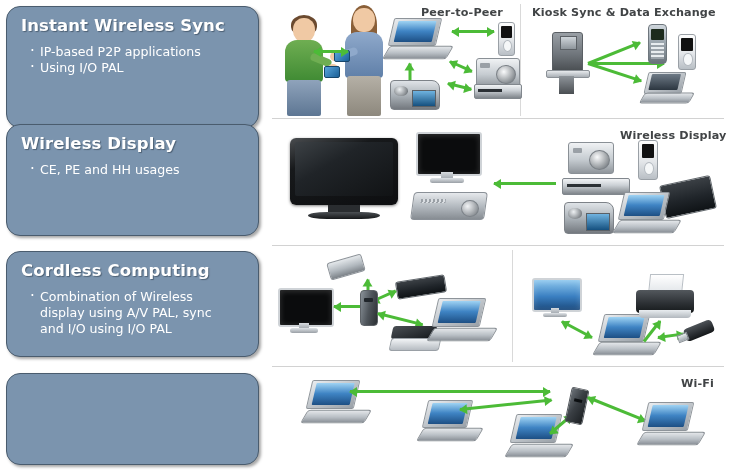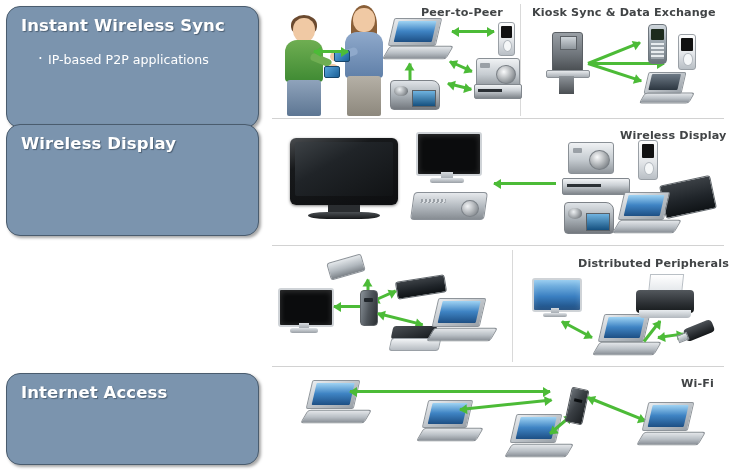--- a/index.html
+++ b/index.html
@@ -8,21 +8,21 @@
   .stage{position:relative;width:729px;height:472px;}
 
   
   .callout{position:absolute;left:6px;width:253px;
            background:#7b94ae;border:1.5px solid #4a5c6e;border-radius:14px;
            box-shadow:2px 2px 3px rgba(0,0,0,.35);
            box-sizing:border-box;padding:9px 10px 8px 12px;color:#ffffff;}
   .callout .title{font-size:16.5px;font-weight:bold;letter-spacing:.1px;
                   line-height:20px;margin:0 0 3px 2px;
                   text-shadow:1px 1px 1px rgba(40,55,70,.55);}
-  .blist{list-style:none;margin:16px;padding:0;}
+  .blist{list-style:none;margin:8px;padding:0;}
   .blist li{position:relative;font-size:12.6px;line-height:16.2px;
             padding-left:11px;margin:0 0 0 2px;white-space:pre-line;}
   .blist li:before{content:"\00B7";position:absolute;left:1px;top:-1px;
                    font-size:15px;line-height:16.2px;}
 
   #box1{top:6px;height:122px;}
   #box2{top:124px;height:112px;}
   #box3{top:251px;height:106px;}
   #box4{top:373px;height:92px;}
 
@@ -220,44 +220,52 @@
 </style>
 </head>
 <body>
 
 <div class="stage">
 
   <div class="callout" id="box1">
     <div class="title">Instant Wireless Sync</div>
     <ul class="blist">
       <li>IP-based P2P applications</li>
+      <li>Using I/O PAL</li>
     </ul>
   </div>
 
   <div class="callout" id="box2">
     <div class="title">Wireless Display</div>
     <ul class="blist">
+      <li>CE, PE and HH usages</li>
     </ul>
   </div>
 
+  <div class="callout" id="box3">
+    <div class="title">Cordless Computing</div>
+    <ul class="blist">
+      <li>Combination of Wireless
+display using A/V PAL, sync
+and I/O using I/O PAL</li>
+    </ul>
+  </div>
 
   <div class="callout" id="box4">
-    <div class="title">Internet Access</div>
   </div>
 
   <div class="hrule" style="left:272px;top:118px;width:452px;"></div>
   <div class="hrule" style="left:272px;top:245px;width:452px;"></div>
   <div class="hrule" style="left:272px;top:366px;width:452px;"></div>
   <div class="vrule" style="left:520px;top:4px;height:112px;"></div>
   <div class="vrule" style="left:512px;top:250px;height:112px;"></div>
 
   <div class="paneltitle" style="left:421px;top:6px;">Peer-to-Peer</div>
   <div class="paneltitle" style="left:532px;top:6px;">Kiosk Sync &amp; Data Exchange</div>
   <div class="paneltitle" style="left:620px;top:129px;">Wireless Display</div>
-  <div class="paneltitle" style="left:578px;top:257px;">Distributed Peripherals</div>
   <div class="paneltitle" style="left:681px;top:377px;">Wi-Fi</div>
 
   <div class="scene" style="left:272px;top:4px;width:248px;height:112px;">
 
     <div class="person" style="left:8px;top:14px;width:48px;height:98px;">
       <div class="hair"></div>
       <div class="head"></div>
       <div class="torso" style="background:linear-gradient(180deg,#6fae52,#3f8a33);"></div>
       <div class="legs" style="background:linear-gradient(180deg,#8fa3bb,#5d7693);"></div>
       <div class="arm" style="left:30px;top:38px;width:22px;background:#6fae52;transform:rotate(22deg);"></div>

